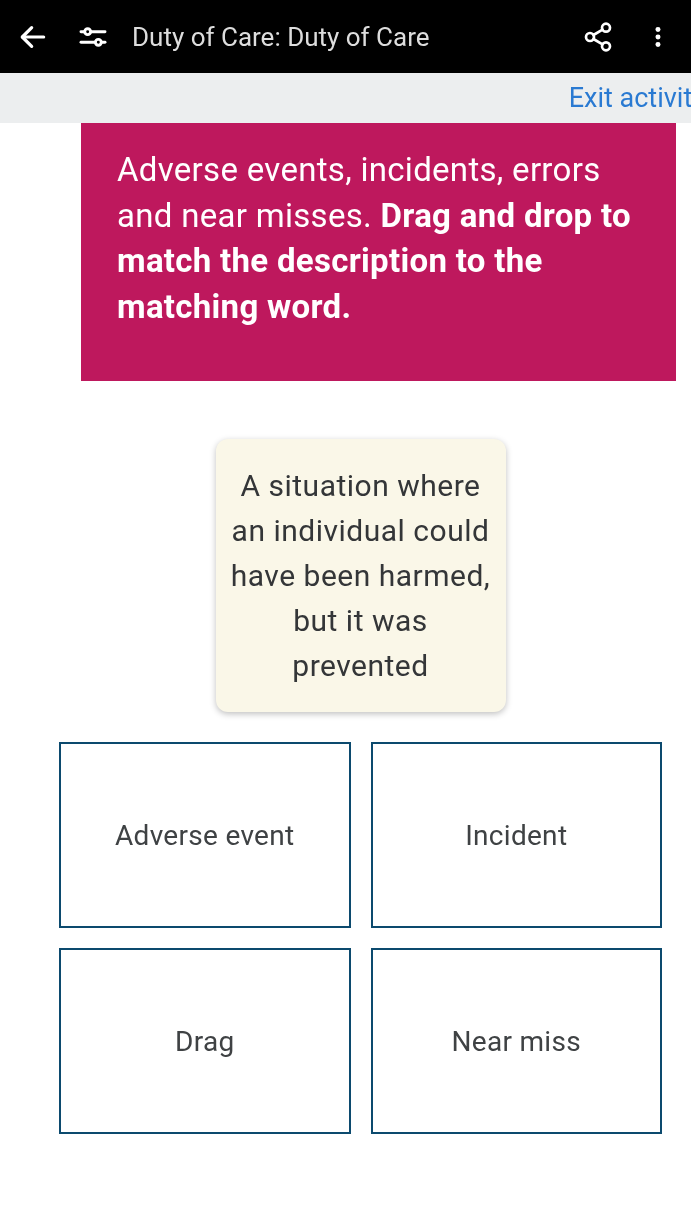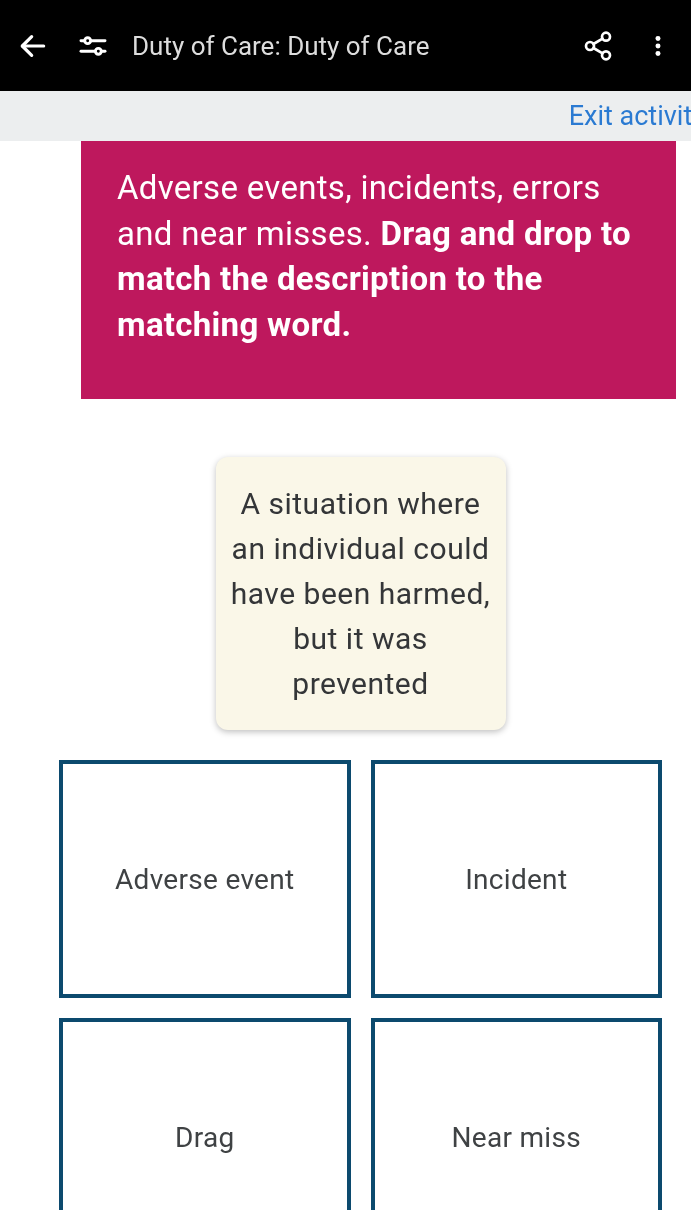--- a/index.html
+++ b/index.html
@@ -6,21 +6,21 @@
     body {
       font-family: -apple-system, BlinkMacSystemFont, "Segoe UI", Roboto, Helvetica, Arial, sans-serif;
       width: 691px;
       height: 1210px;
       background: #fff;
       overflow: hidden;
     }
     .app-bar {
       background: #000;
       color: #fff;
-      height: 91px;
+      height: 73px;
       display: flex;
       align-items: center;
       padding: 0 12px;
       gap: 18px;
     }
     .app-bar .icon-btn {
       width: 42px;
       height: 42px;
       display: flex;
       align-items: center;
@@ -103,22 +103,22 @@
       border-radius: 12px;
       box-shadow: 0 2px 6px rgba(0,0,0,0.25);
       cursor: grab;
     }
     .drop-grid {
       display: grid;
       grid-template-columns: 1fr 1fr;
       gap: 20px 20px;
     }
     .drop-zone {
-      border: 4px solid #0c4a6e;
-      height: 238px;
+      border: 2px solid #0c4a6e;
+      height: 186px;
       display: flex;
       align-items: center;
       justify-content: center;
       color: #3f4244;
       font-size: 28px;
       letter-spacing: 0.3px;
       cursor: pointer;
       background: #fff;
     }
     svg { display: block; }

